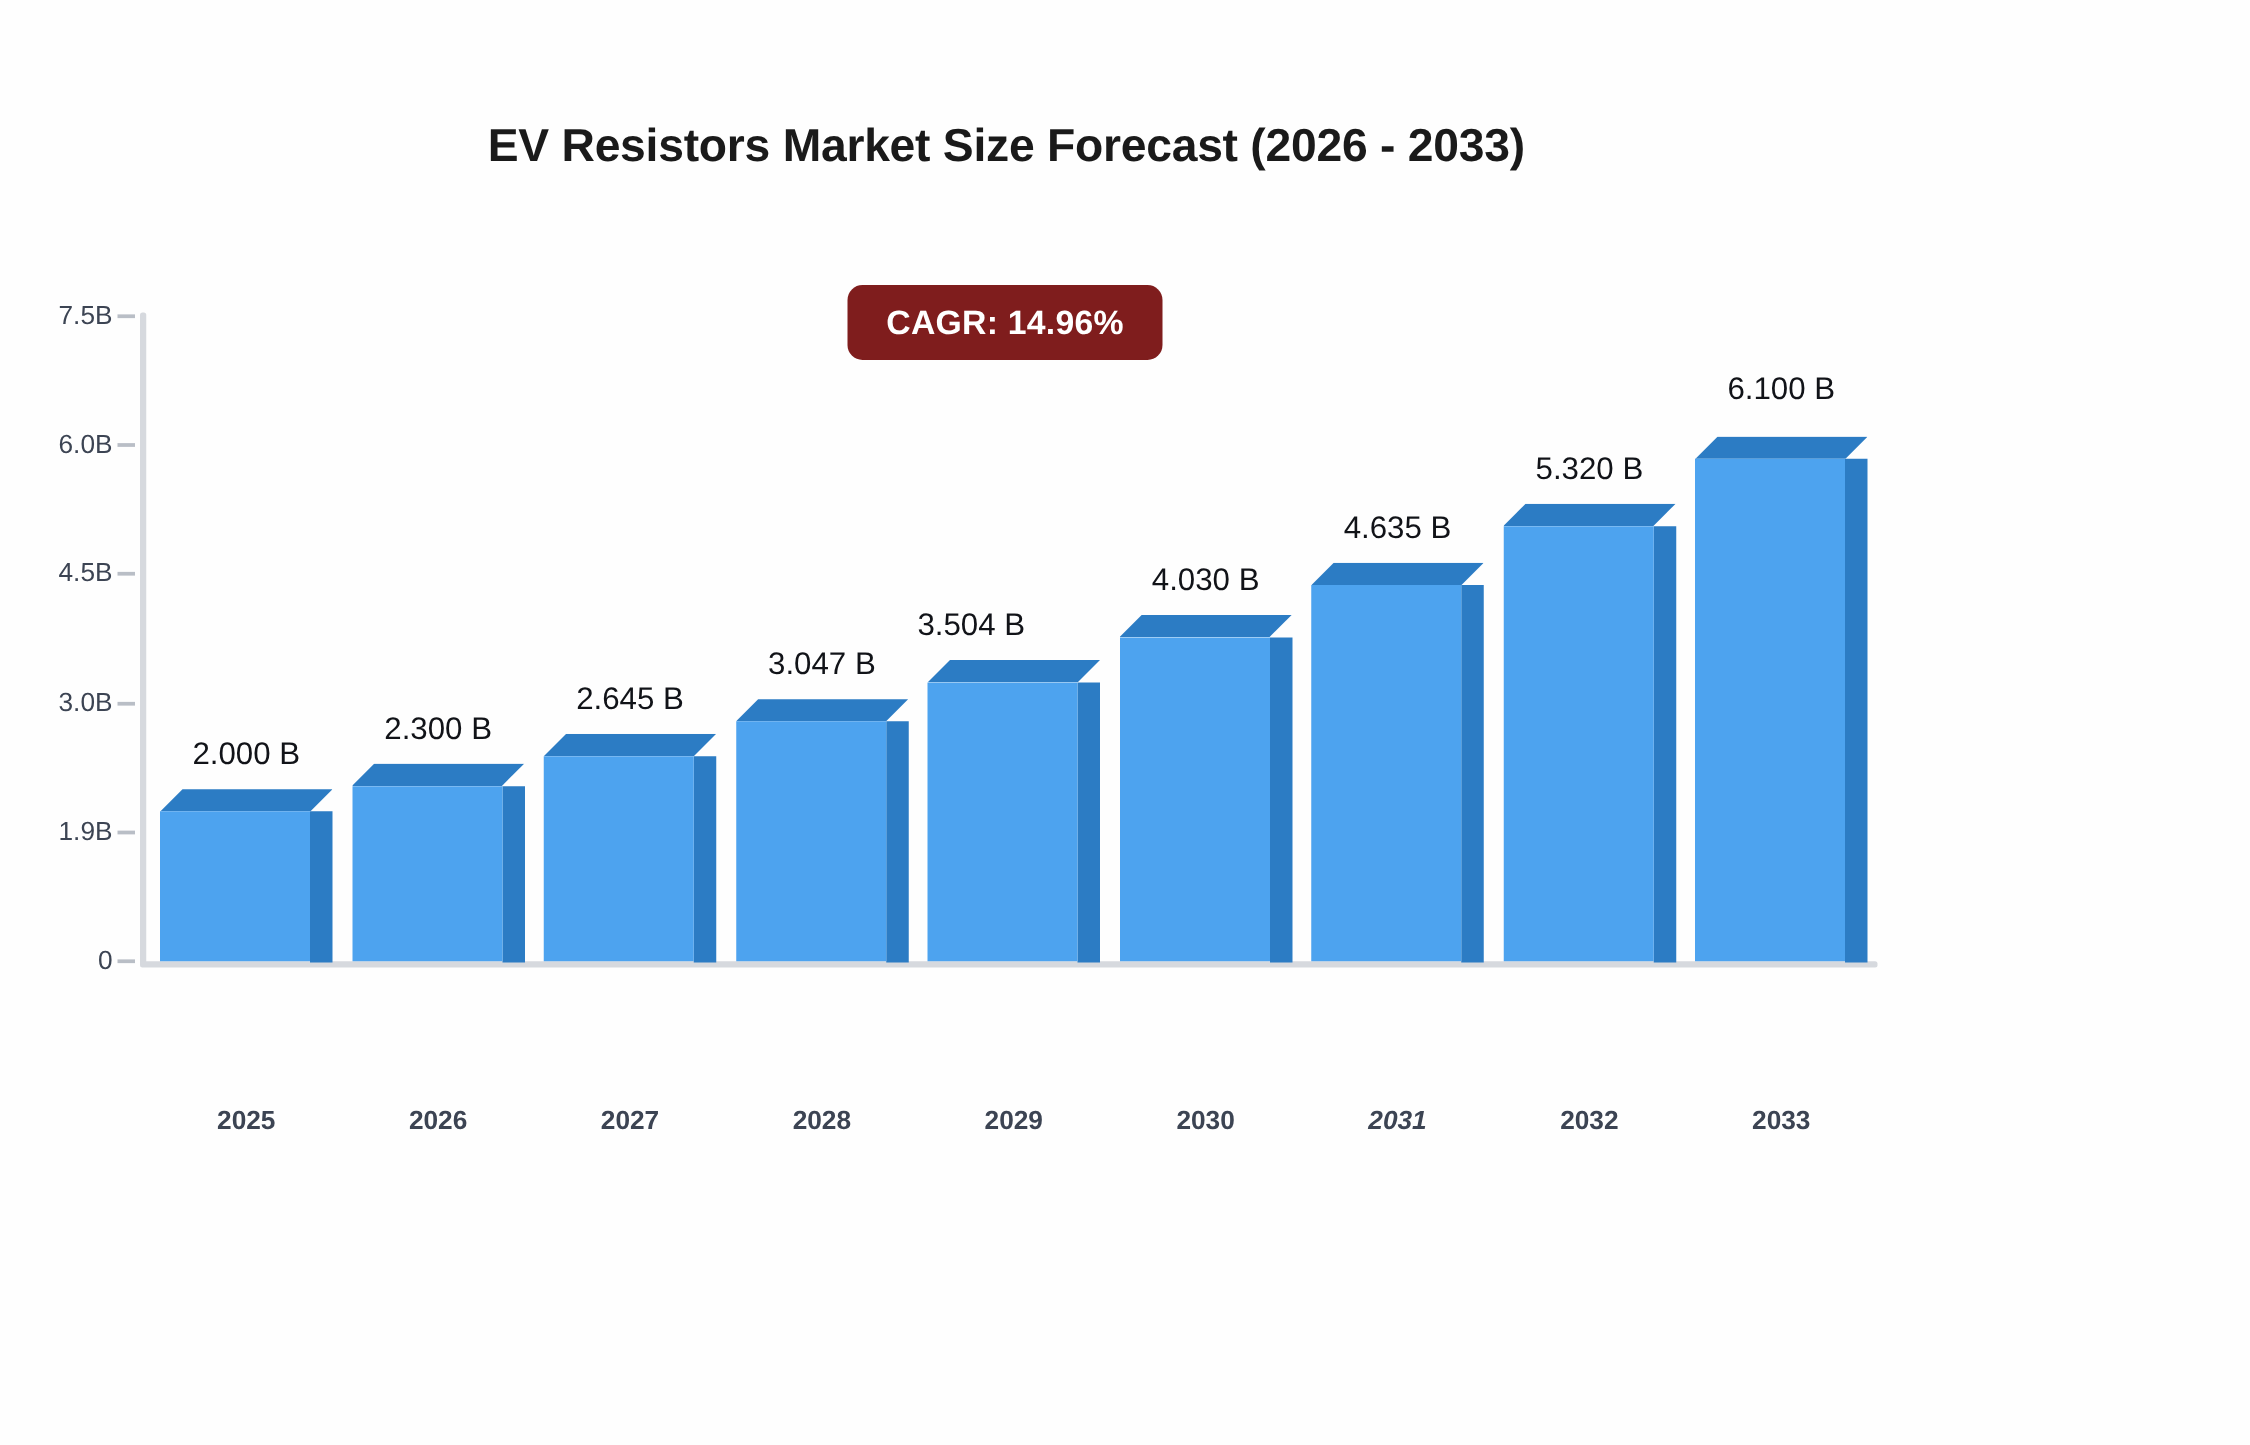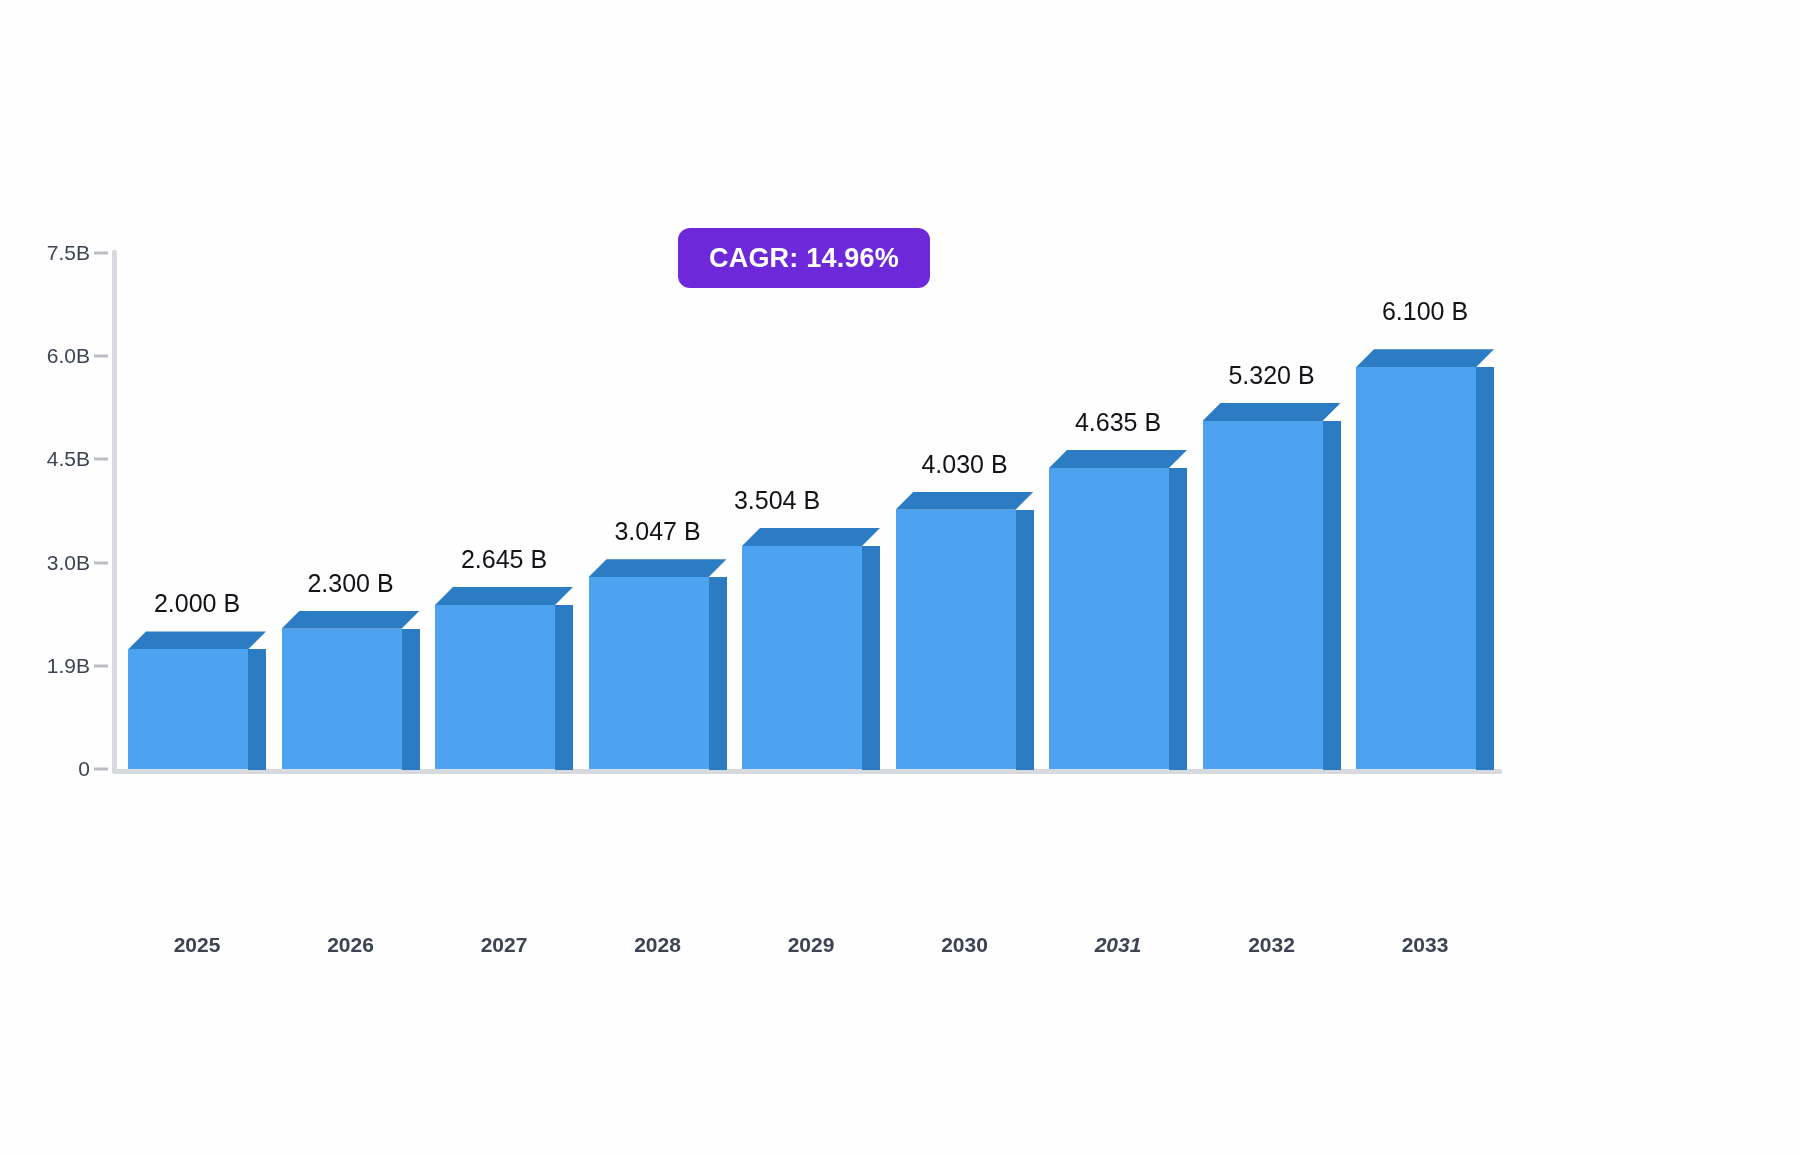--- a/index.html
+++ b/index.html
@@ -45,21 +45,21 @@
   }
 
   
   .cagr-badge {
     position: absolute;
     top: 228px;
     left: 678px;
     width: 252px;
     height: 60px;
     border-radius: 12px;
-    background: #6d28d9;
+    background: #7f1d1d;
     color: #ffffff;
     font-size: 27px;
     font-weight: bold;
     display: flex;
     align-items: center;
     justify-content: center;
     letter-spacing: 0.2px;
   }
 
   
@@ -111,21 +111,20 @@
 
   .xtick {
     position: absolute;
     top: 885px;
     font-size: 21px;
     font-weight: bold;
     color: #3c4453;
     text-align: center;
     transform: translateX(-50%);
     width: 120px;
-    margin-top: 48px;
   }
 
   
   .bar-group { position: absolute; }
   .bar-front {
     position: absolute;
     left: 0;
     bottom: 0;
     width: 100%;
     background: #4da3ef;
@@ -167,20 +166,21 @@
     font-weight: bold;
     color: #101a2e;
     letter-spacing: -0.5px;
   }
 </style>
 </head>
 <body>
 
 <div class="page">
 
+  <div class="title">EV Resistors Market Size Forecast (2026 - 2033)</div>
 
   <div class="cagr-badge">CAGR: 14.96%</div>
 
   <div class="plot">
     <div class="y-axis-line"></div>
     <div class="x-axis-line"></div>
     <div id="yticks">
         <div class="ytick" style="top: 769px;">0</div>
         <div class="ytick-mark" style="top: 769px;"></div>
         <div class="ytick" style="top: 665.8px;">1.9B</div>

